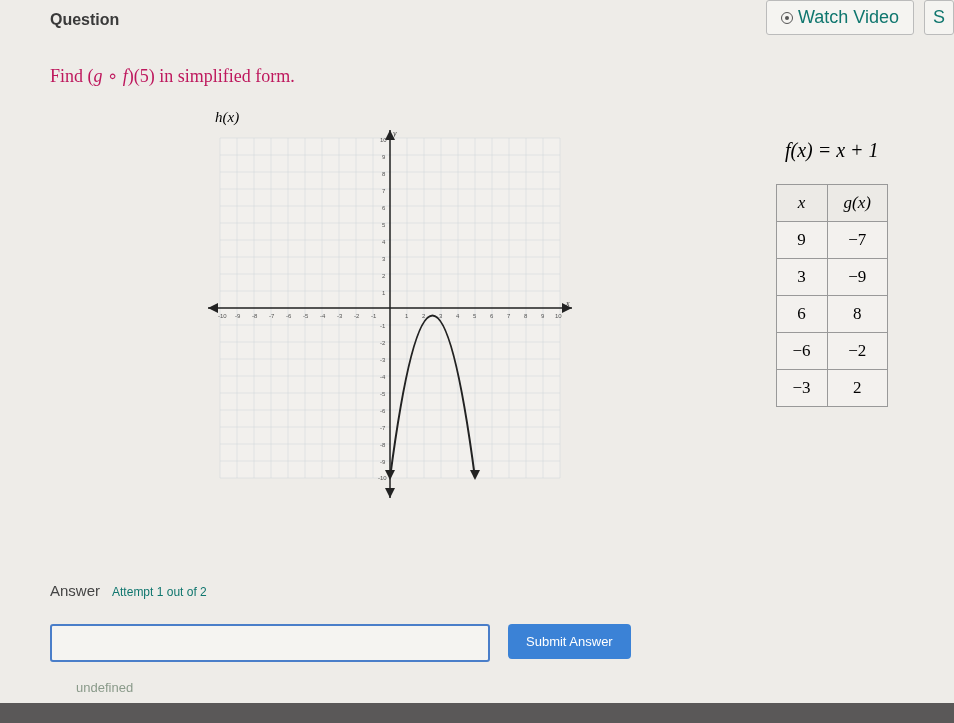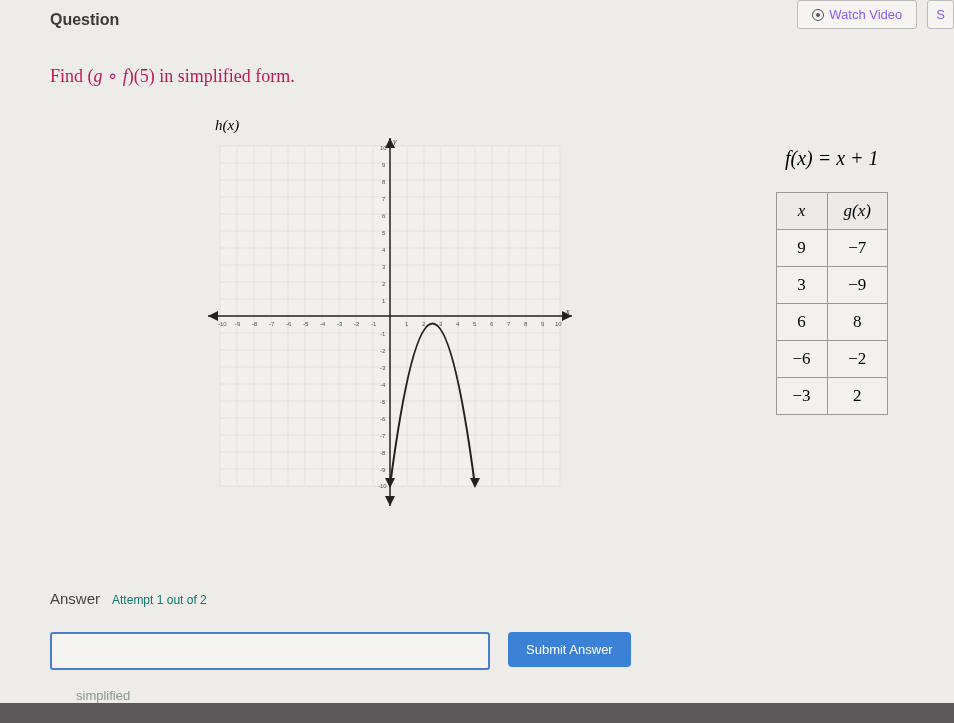--- a/index.html
+++ b/index.html
@@ -23,22 +23,22 @@
     top: 0;
     right: 0;
     display: flex;
     gap: 10px;
   }
   .btn-outline {
     border: 1px solid #bbb;
     background: #f5f4f1;
     padding: 6px 14px;
     font-family: Arial, sans-serif;
-    font-size: 13px;
-    color: #8b5cf6;
+    font-size: 18px;
+    color: #0f766e;
     display: flex;
     align-items: center;
     gap: 5px;
     border-radius: 3px;
     cursor: pointer;
   }
   .btn-outline.stub { padding: 6px 8px; border-left:1px solid #bbb; }
   .question-label {
     font-family: Arial, sans-serif;
     font-weight: bold;
@@ -46,21 +46,21 @@
     font-size: 16px;
     padding-top: 11px;
   }
   .prompt {
     margin-top: 36px;
     font-size: 18px;
     color: #be185d;
   }
   .content-row {
     display: flex;
-    margin-top: 30px;
+    margin-top: 22px;
     gap: 40px;
   }
   .graph-wrap { margin-left: 150px; }
   .graph-label {
     font-style: italic;
     font-size: 15px;
     margin-left: 15px;
     margin-bottom: 2px;
   }
   .right-col {
@@ -318,17 +318,17 @@
     </div>
   </div>
 
   <div class="answer-section">
     <span class="answer-label">Answer</span>
     <span class="attempt">Attempt 1 out of 2</span>
     <div class="answer-row">
       <input class="answer-input" type="text" style="">
       <button class="submit-btn">Submit Answer</button>
     </div>
-    <div class="undefined-link">simplified</div>
+    <div class="undefined-link">undefined</div>
   </div>
 
 </div>
 <div class="bottom-strip"></div>
 
 </body></html>

